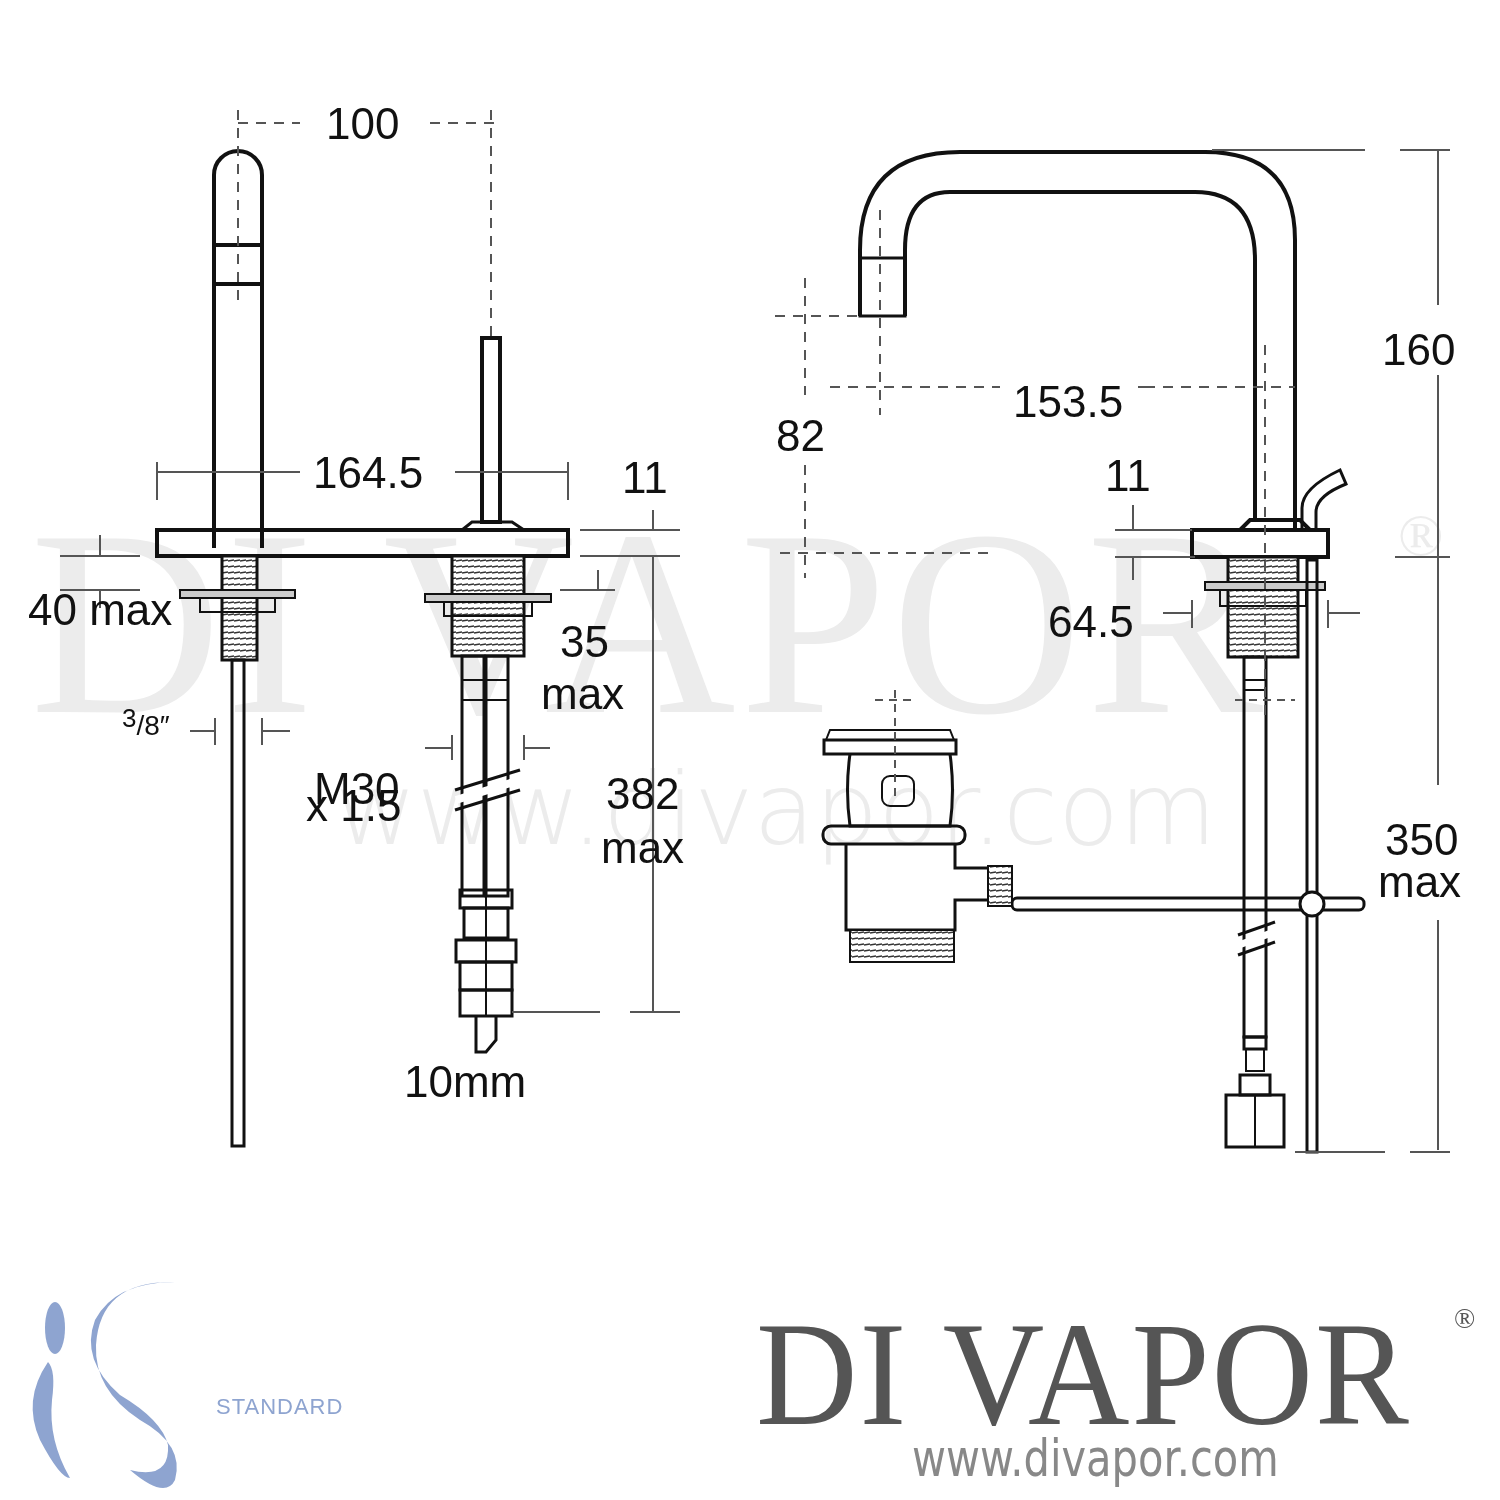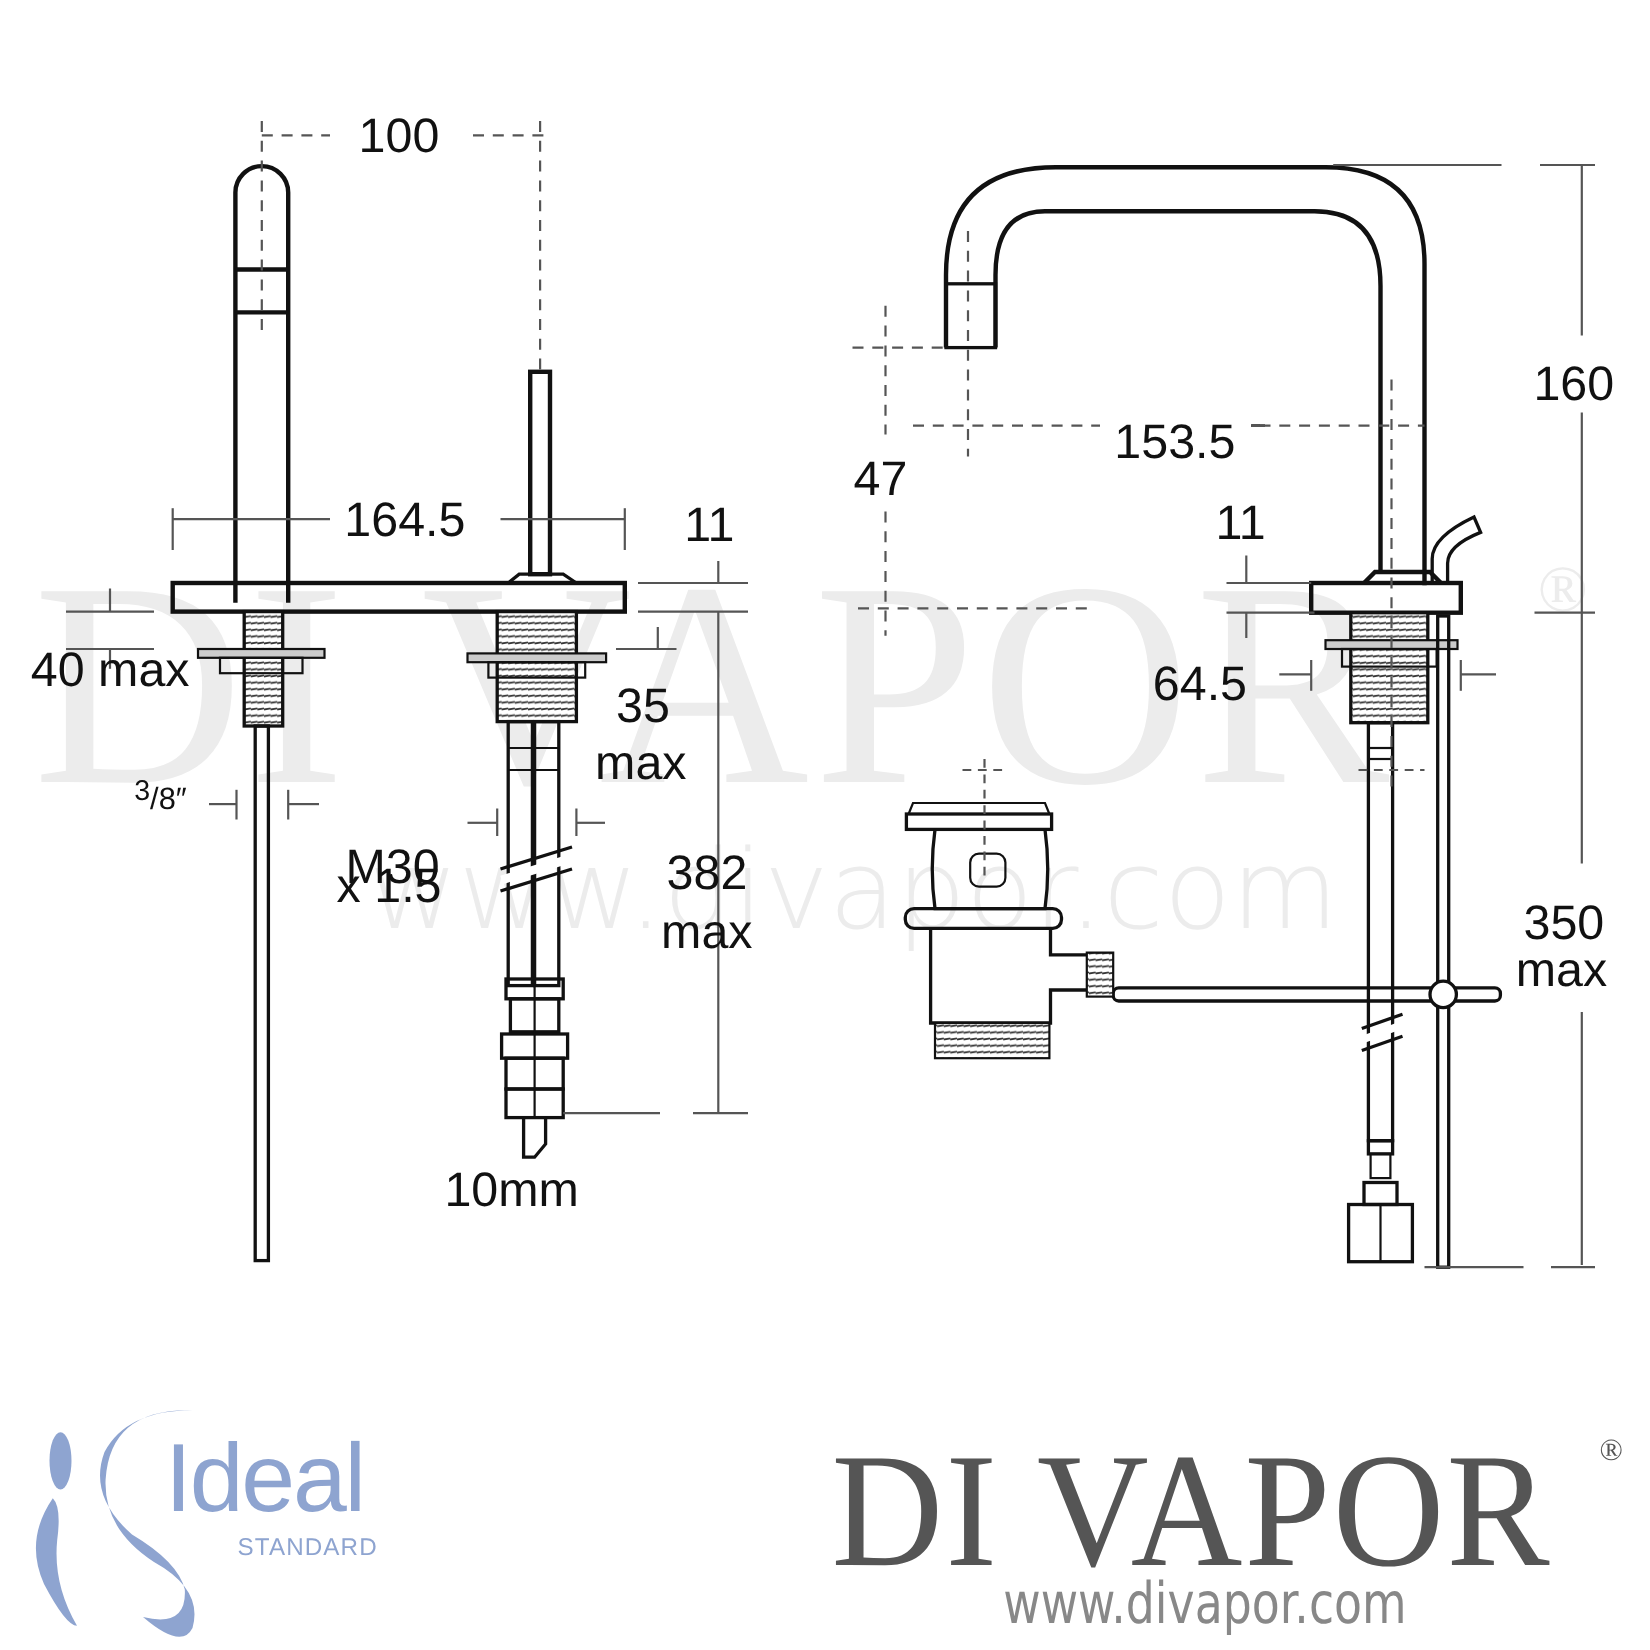--- a/index.html
+++ b/index.html
@@ -234,28 +234,27 @@
   <div class="lbl dim" style="left:541px;top:672px;">max</div>
   <div class="lbl" style="left:122px;top:712px;font-size:26px;">
     <span style="position:relative;top:-8px;">3</span><span style="font-size:28px;">/8″</span>
   </div>
   <div class="lbl dim" style="left:314px;top:727px;margin-top:40px;">M30</div>
   <div class="lbl dim" style="left:306px;top:784px;">x 1.5</div>
   <div class="lbl dim" style="left:606px;top:772px;">382</div>
   <div class="lbl dim" style="left:601px;top:826px;">max</div>
   <div class="lbl dim" style="left:404px;top:1060px;">10mm</div>
 
-  <div class="lbl dim" style="left:1382px;top:328px;margin-left:12px;">160</div>
-  <div class="lbl dim" style="left:776px;top:414px;">47</div>
+  <div class="lbl dim" style="left:1382px;top:328px;">160</div>
+  <div class="lbl dim" style="left:776px;top:414px;">82</div>
   <div class="lbl dim" style="left:1013px;top:380px;">153.5</div>
   <div class="lbl dim" style="left:1105px;top:454px;">11</div>
   <div class="lbl dim" style="left:1048px;top:600px;">64.5</div>
   <div class="lbl dim" style="left:1385px;top:806px;margin-top:12px;">350</div>
   <div class="lbl dim" style="left:1378px;top:860px;">max</div>
 
-  <div class="ideal-word" style="left:150px;top:1300px;font-size:88px;letter-spacing:-2px;">Ideal</div>
   <div class="ideal-word" style="left:216px;top:1396px;font-size:22px;letter-spacing:1px;">STANDARD</div>
 
   <div class="brand" style="left:756px;top:1300px;font-size:148px;transform:scaleX(0.95);transform-origin:left top;">DI VAPOR</div>
   <div class="brand" style="left:1454px;top:1305px;font-size:28px;">®</div>
   <div class="brand-url" style="left:912px;top:1432px;font-size:52px;">www.divapor.com</div>
 
 </div>
 
 </body></html>

